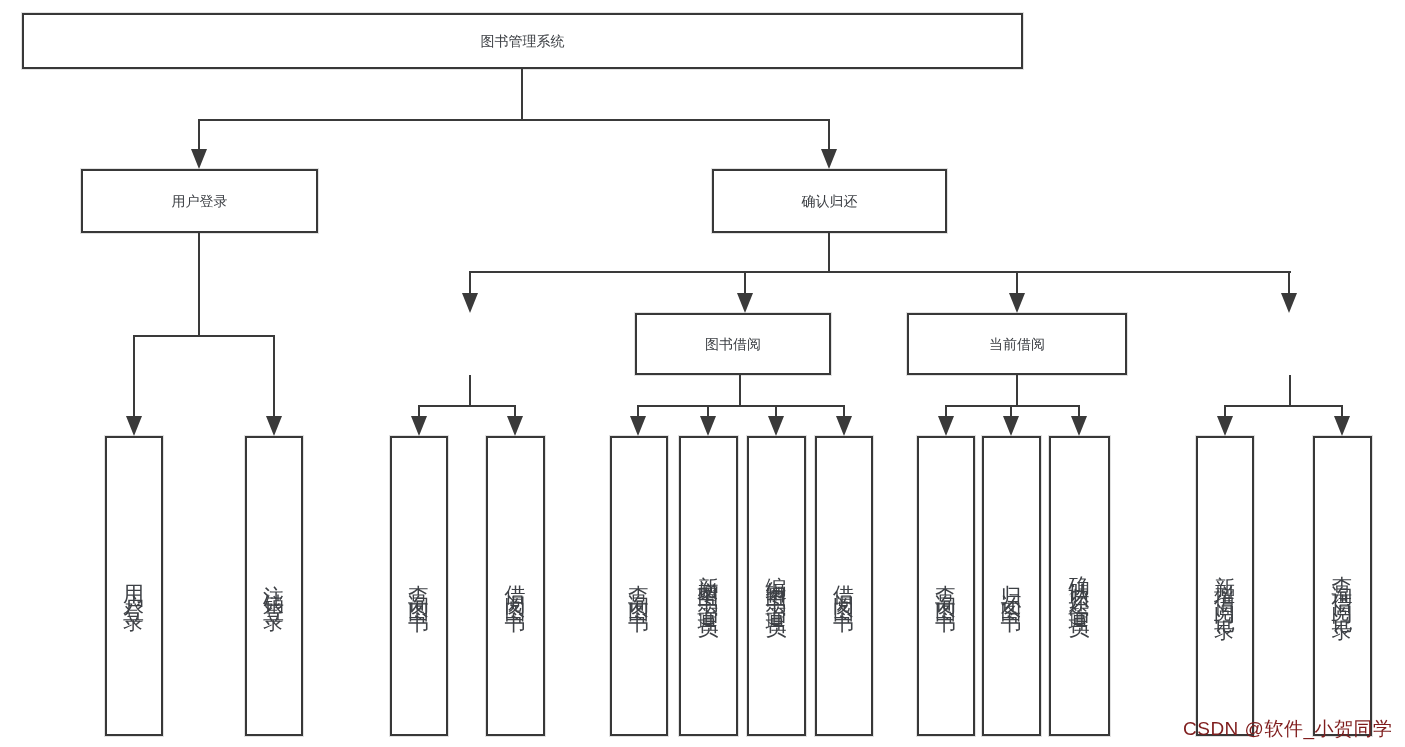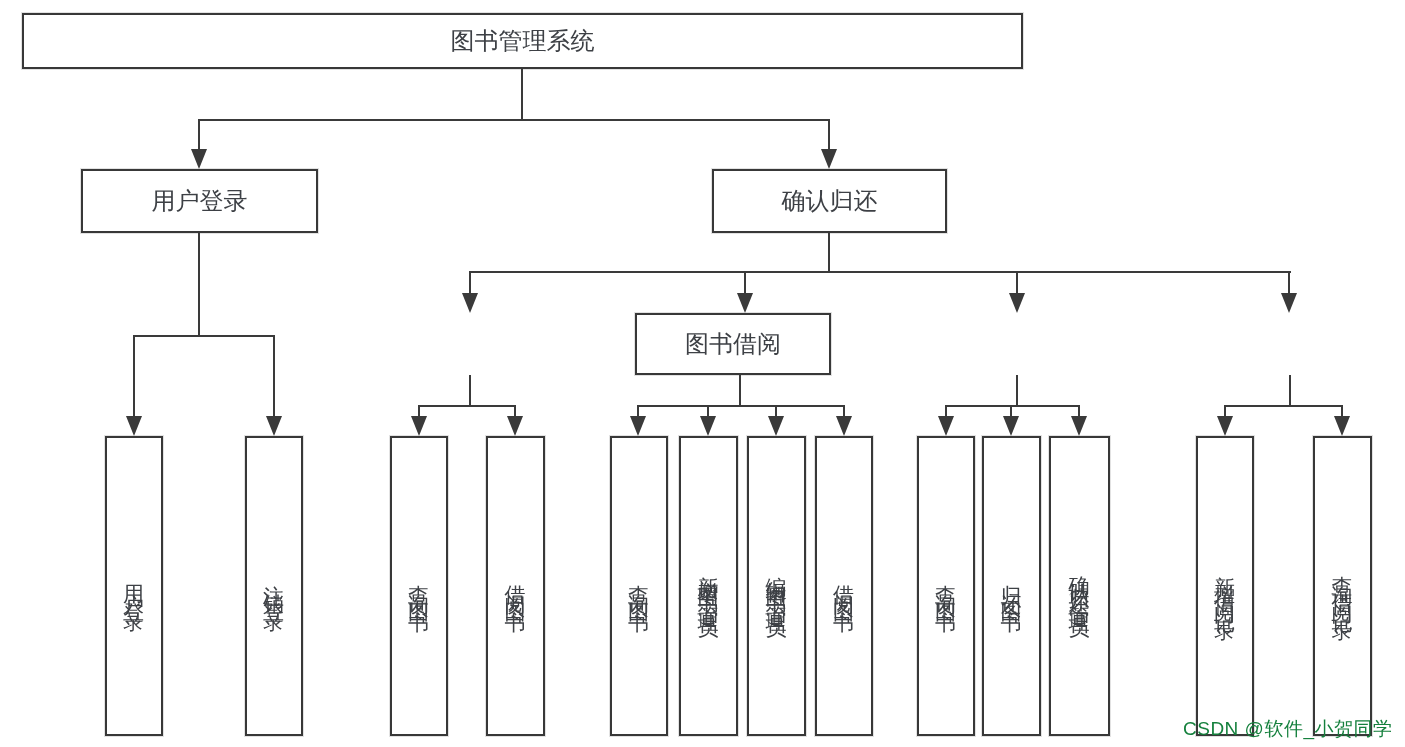--- a/index.html
+++ b/index.html
@@ -12,21 +12,21 @@
   }
   .box{
     position:absolute;
     box-sizing:border-box;
     background:#ffffff;
     border:2.5px solid #383838;
     color:#3d4045;
     display:flex;
     align-items:center;
     justify-content:center;
-    font-size:24px;
+    font-size:14px;
     line-height:1;
     box-shadow:0 0 0 1px rgba(140,140,140,0.25);
   }
   .vbox{
     writing-mode:vertical-rl;
     text-orientation:upright;
     letter-spacing:9px;
     font-size:21px;
     text-align:center;
   }
@@ -36,21 +36,21 @@
     position:absolute;width:0;height:0;
     border-left:8px solid transparent;
     border-right:8px solid transparent;
     border-top:20px solid #3a3a3a;
   }
   .watermark{
     position:absolute;
     left:1183px;top:716px;
     font-size:19px;
     letter-spacing:0.5px;
-    color:#15803d;
+    color:#7f1d1d;
     white-space:nowrap;
     z-index:9;
   }
 </style>
 </head>
 <body>
 
 <div id="canvas">
 
   <div class="box" style="left:22px;top:13px;width:1001px;height:56px">图书管理系统</div>
@@ -80,20 +80,21 @@
   <div class="v" style="left:469px;top:271px;height:23px"></div>
   <div class="v" style="left:744px;top:271px;height:23px"></div>
   <div class="v" style="left:1016px;top:271px;height:23px"></div>
   <div class="v" style="left:1288px;top:271px;height:23px"></div>
   <div class="arw" style="left:462px;top:293px"></div>
   <div class="arw" style="left:737px;top:293px"></div>
   <div class="arw" style="left:1009px;top:293px"></div>
   <div class="arw" style="left:1281px;top:293px"></div>
 
   <div class="box" style="left:635px;top:313px;width:196px;height:62px">图书借阅</div>
+  <div class="box" style="left:907px;top:313px;width:220px;height:62px">当前借阅</div>
 
   <div class="v" style="left:469px;top:375px;height:30px"></div>
   <div class="h" style="left:418px;top:405px;width:98px"></div>
   <div class="v" style="left:418px;top:405px;height:12px"></div>
   <div class="v" style="left:514px;top:405px;height:12px"></div>
   <div class="arw" style="left:411px;top:416px"></div>
   <div class="arw" style="left:507px;top:416px"></div>
   <div class="box vbox" style="left:390px;top:436px;width:58px;height:300px">查询图书</div>
   <div class="box vbox" style="left:486px;top:436px;width:59px;height:300px">借阅图书</div>
 

